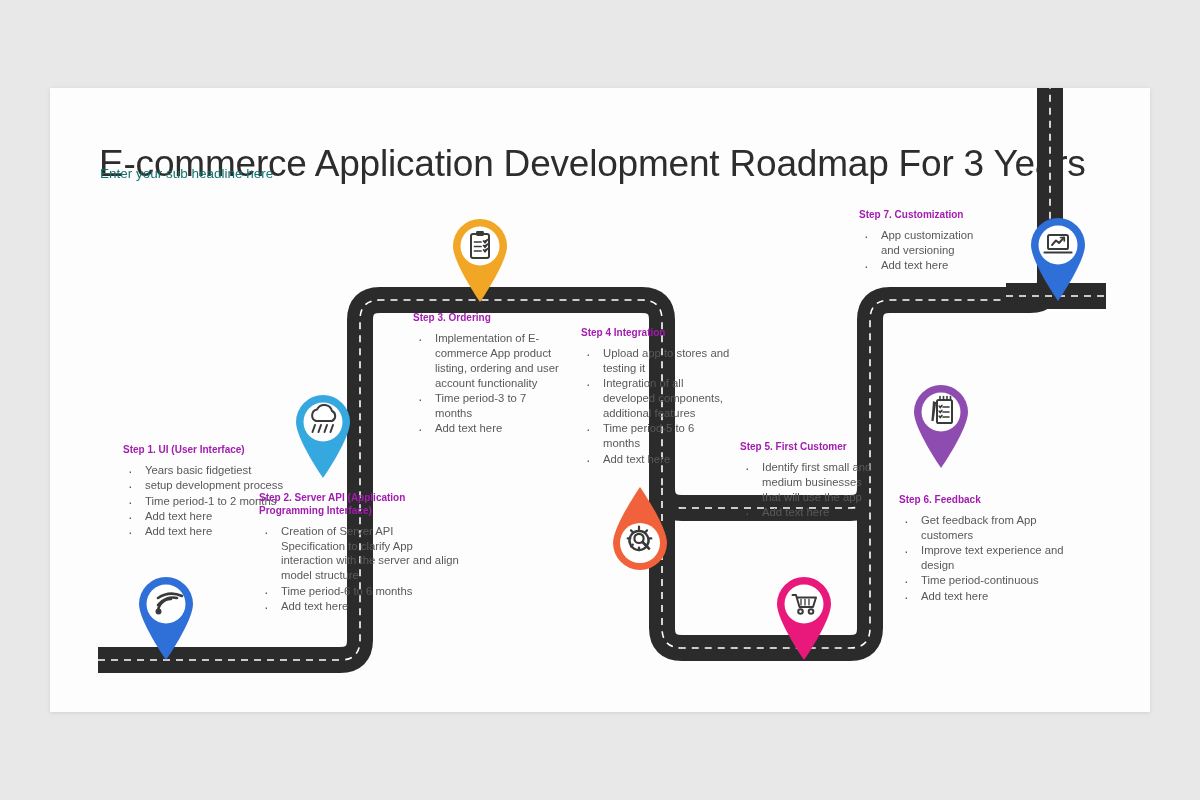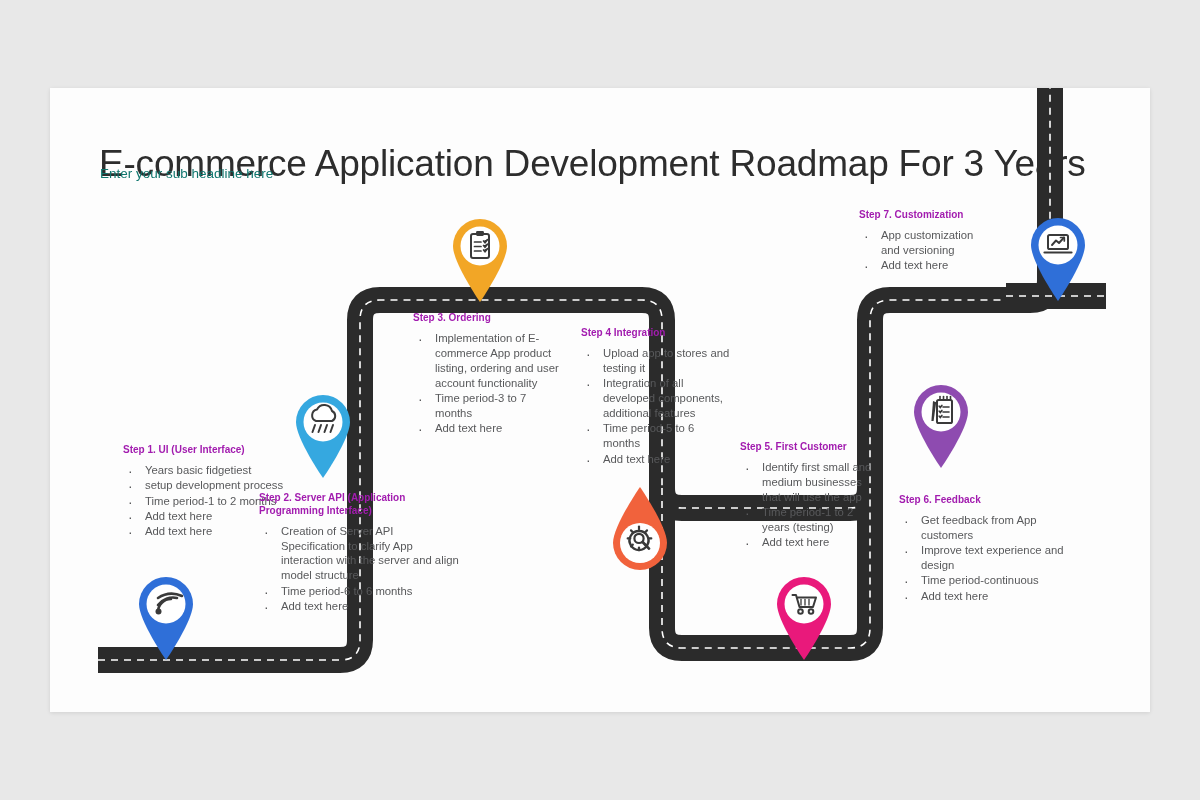--- a/index.html
+++ b/index.html
@@ -247,21 +247,20 @@
           <circle cx="32" cy="52.4" r="4.6" fill="none" stroke="#3a3a3a" stroke-width="2.2"></circle>
           <path d="M35.6 56 L42 62.6" stroke="#3a3a3a" stroke-width="2.8" stroke-linecap="round"></path>
         </g>
       </svg>
     </div>
 
     <div class="step w-s5" style="left:690px; top:353px;">
       <h3>Step 5. First Customer</h3>
       <ul>
         <li>Identify first small and medium businesses that will use the app</li>
-        <li>Time period-1 to 2 years (testing)</li>
         <li>Add text here</li>
       </ul>
     </div>
 
     <div class="pin" style="left:721px; top:485px;">
       <svg width="66" height="88" viewBox="0 0 66 88">
         <path d="M33 87 C33 87 6 48 6 31 A27 27 0 1 1 60 31 C60 48 33 87 33 87 Z" fill="#e9197b"></path>
         <circle cx="33" cy="31" r="19.5" fill="#ffffff"></circle>
         <g fill="none" stroke="#3a3a3a" stroke-width="2" stroke-linecap="round" stroke-linejoin="round">
           <path d="M21.5 22 L25 22 L28.5 34 L42 34 L45 24.5 L26 24.5"></path>

